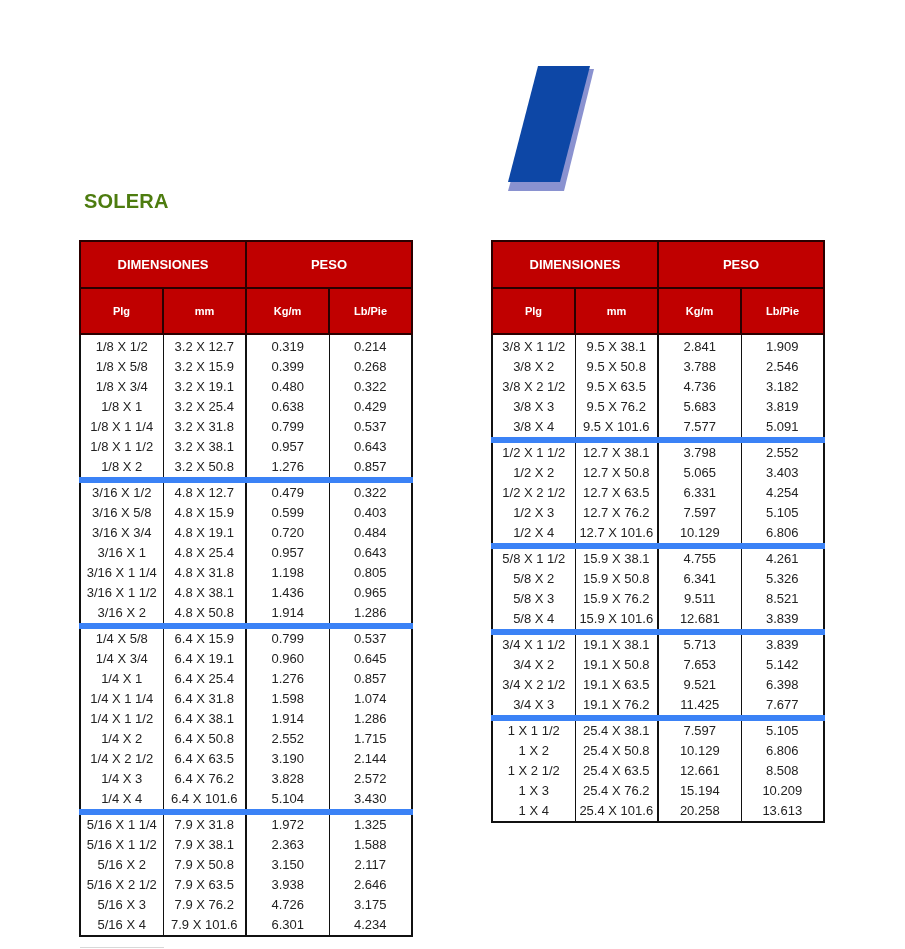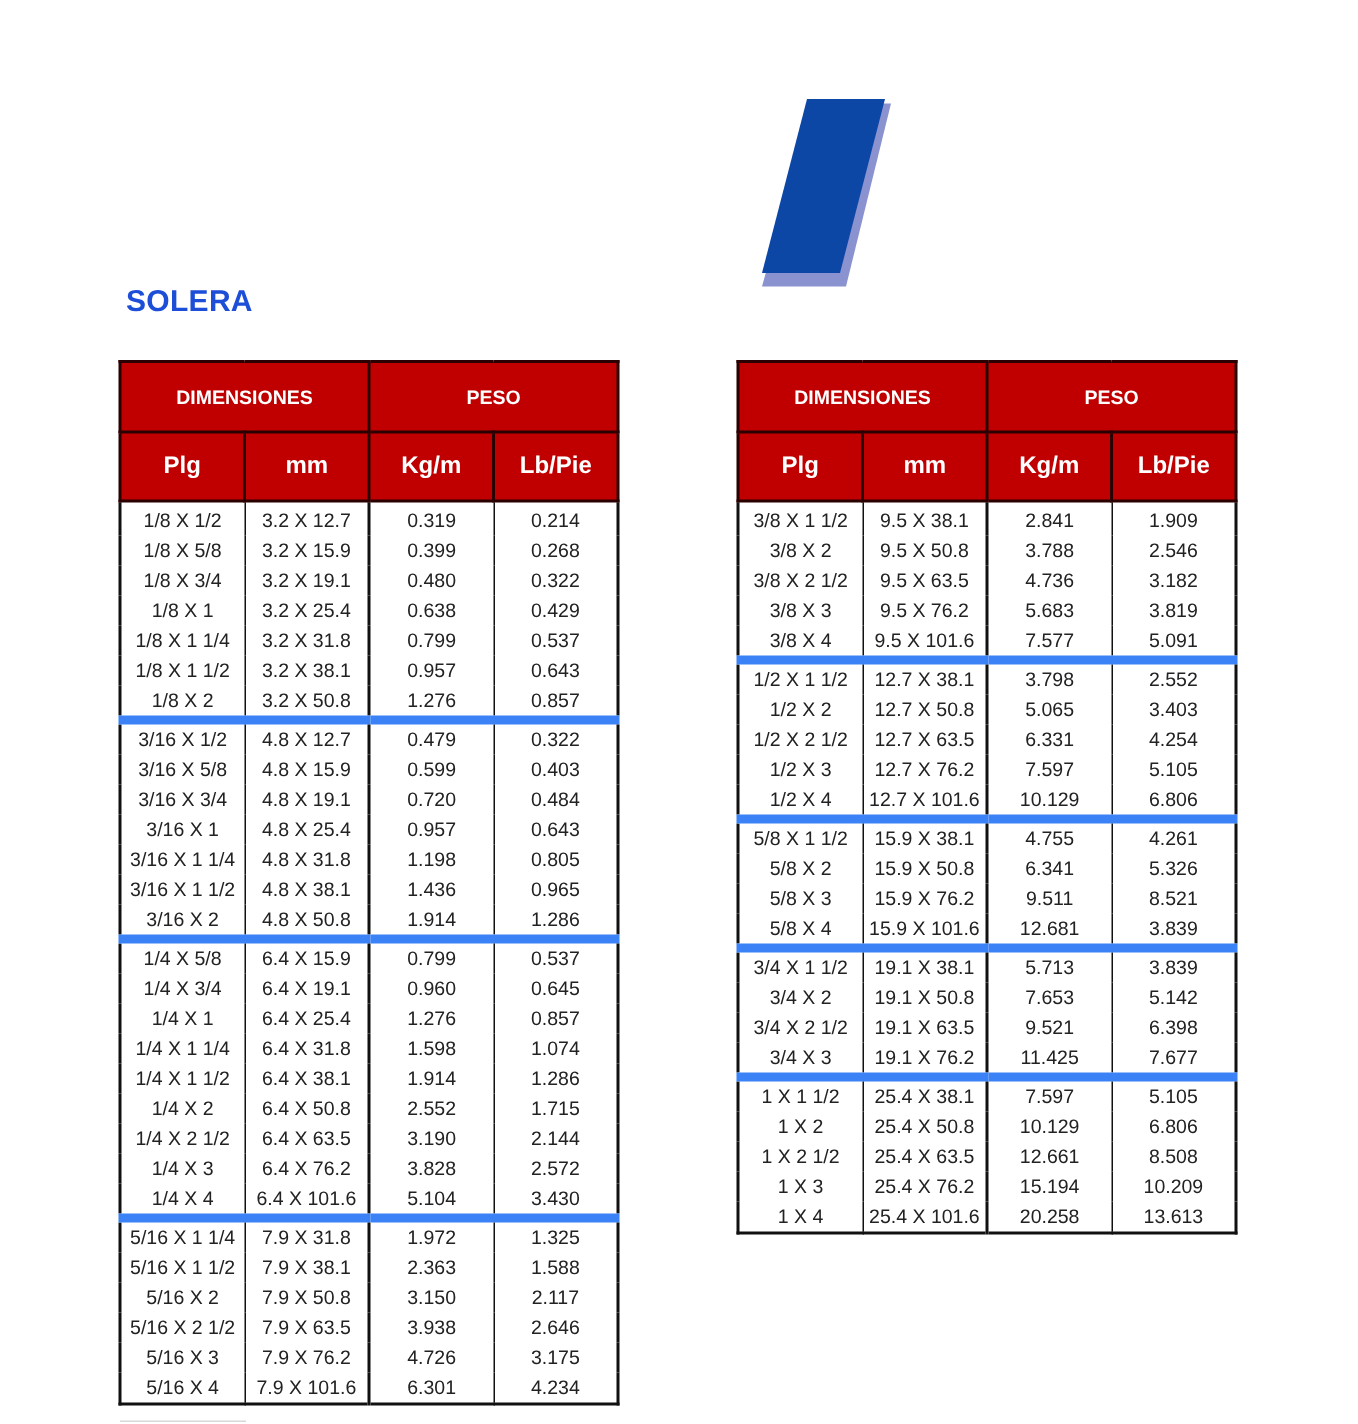--- a/index.html
+++ b/index.html
@@ -3,33 +3,33 @@
 <meta charset="utf-8">
 <style>
   html, body { margin: 0; padding: 0; background: #ffffff; }
   body {
     width: 905px; height: 949px; position: relative; overflow: hidden;
     font-family: "Liberation Sans", sans-serif; color: #1a1a1a;
   }
   .logo { position: absolute; left: 500px; top: 60px; width: 110px; height: 140px; }
   .title {
     position: absolute; left: 84px; top: 190px;
-    font-size: 20px; font-weight: bold; color: #1d4ed8; letter-spacing: 0.2px;
+    font-size: 20px; font-weight: bold; color: #4d7c0f; letter-spacing: 0.2px;
   }
   table.sol {
     position: absolute; border-collapse: collapse; table-layout: fixed;
     border: 2px solid #111;
   }
   table.sol col { width: 83px; }
   table.sol th {
     background: #c00000; color: #ffffff; font-weight: bold; font-size: 13px;
     border: 2px solid #2a0000; text-align: center; padding: 4px;
   }
   table.sol th.h1 { height: 37px; font-size: 13px; }
-  table.sol th.h2 { height: 36px; font-size: 16px; }
+  table.sol th.h2 { height: 36px; font-size: 11px; }
   table.sol td {
     font-size: 13px; text-align: center; padding: 0; height: 20px; line-height: 20px;
     border-left: 1.5px solid #111; border-right: 1.5px solid #111;
     white-space: nowrap; color: #222;
   }
   table.sol td.c3 { border-left: 2px solid #111; }
   table.sol tr.gstart td { border-top: 6px solid #3b82f6; }
   table.sol tr.first td { padding-top: 2px; margin-left: 12px; }
   #left-table { left: 79px; top: 240px; width: 334px; }
   #right-table { left: 491px; top: 240px; width: 334px; }

